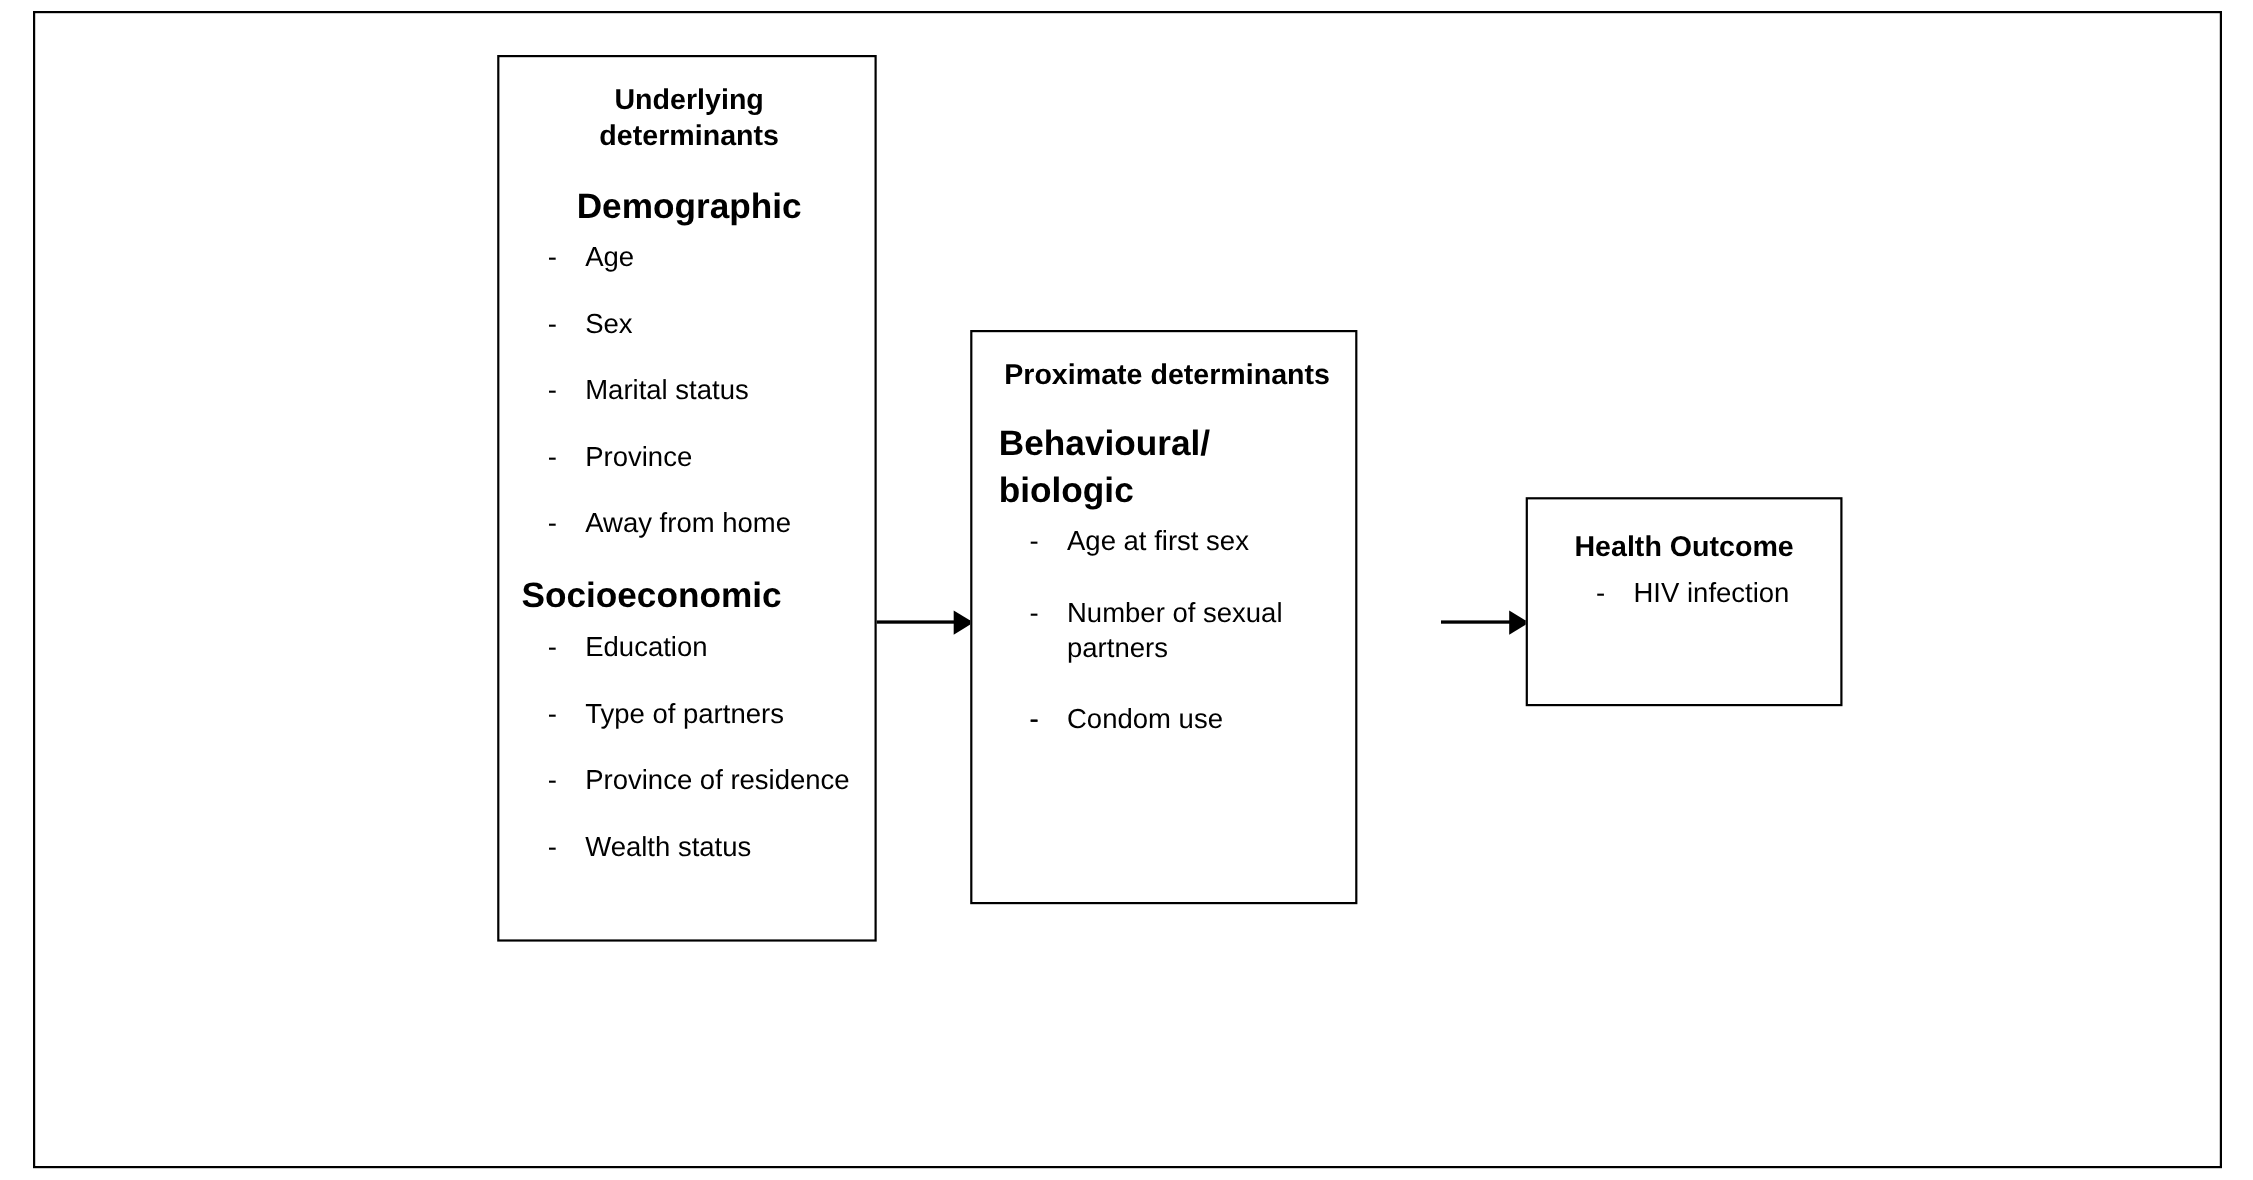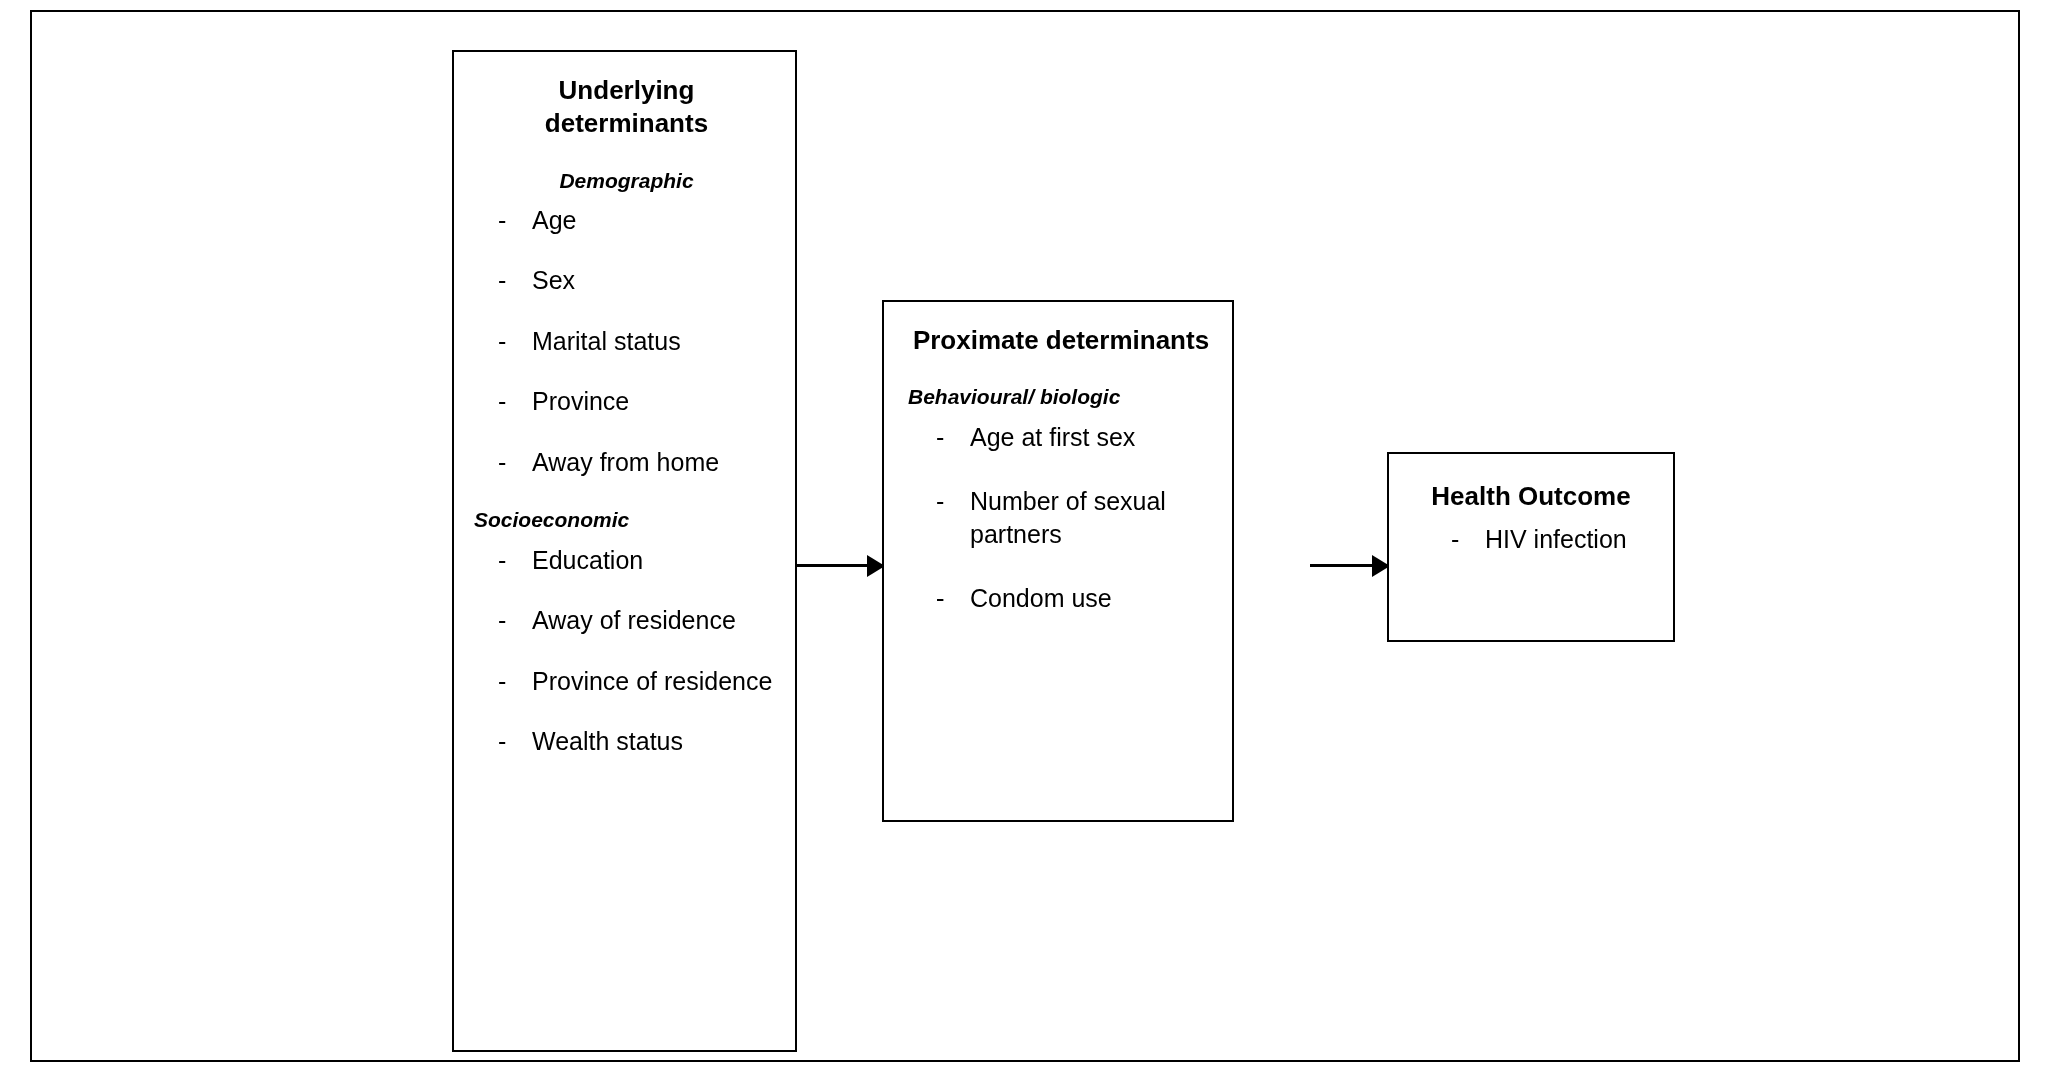--- a/index.html
+++ b/index.html
@@ -39,21 +39,21 @@
     box-sizing: border-box;
     border: 2px solid #000000;
     background: #ffffff;
   }
 
   
   #box-underlying {
     left: 420px;
     top: 38px;
     width: 345px;
-    height: 1002px;
+    height: 806px;
     padding: 22px 16px 10px 20px;
   }
 
   
   #box-proximate {
     left: 850px;
     top: 288px;
     width: 352px;
     height: 522px;
     padding: 22px 18px 10px 24px;
@@ -71,22 +71,21 @@
   .box-title {
     font-weight: bold;
     font-size: 26px;
     line-height: 1.28;
     text-align: center;
     margin: 0 0 10px 0;
   }
 
   .section-head {
     font-weight: bold;
-    font-style: italic;
-    font-size: 21px;
+    font-size: 32px;
     line-height: 1.3;
     margin: 26px 0 10px 0;
   }
   .section-head.centered {
     text-align: center;
   }
   .section-head.tight {
     margin-top: 10px;
   }
 
@@ -174,21 +173,21 @@
         <li><span class="dash">-</span><span>Age</span></li>
         <li><span class="dash">-</span><span>Sex</span></li>
         <li><span class="dash">-</span><span>Marital status</span></li>
         <li><span class="dash">-</span><span>Province</span></li>
         <li><span class="dash">-</span><span>Away from home</span></li>
       </ul>
 
       <div class="section-head tight">Socioeconomic</div>
       <ul class="items">
         <li><span class="dash">-</span><span>Education</span></li>
-        <li><span class="dash">-</span><span>Away of residence</span></li>
+        <li><span class="dash">-</span><span>Type of partners</span></li>
         <li><span class="dash">-</span><span>Province of residence</span></li>
         <li><span class="dash">-</span><span>Wealth status</span></li>
       </ul>
     </div>
 
     <div class="arrow" id="arrow-1"></div>
 
     <div class="box" id="box-proximate">
       <div class="box-title">Proximate determinants</div>
 

